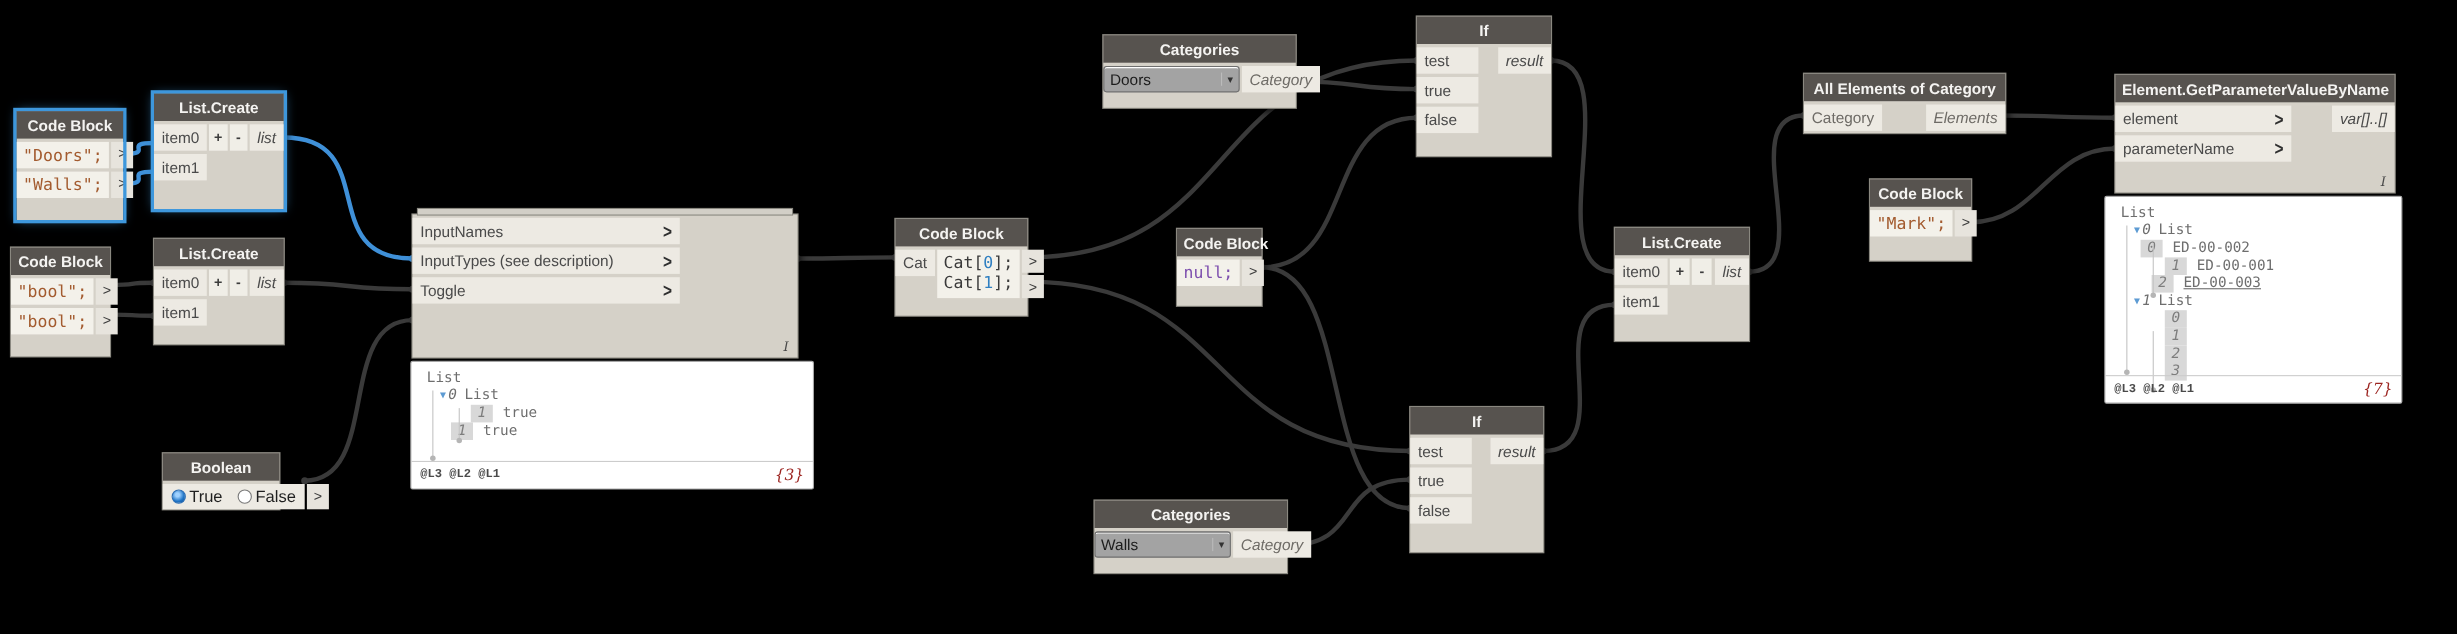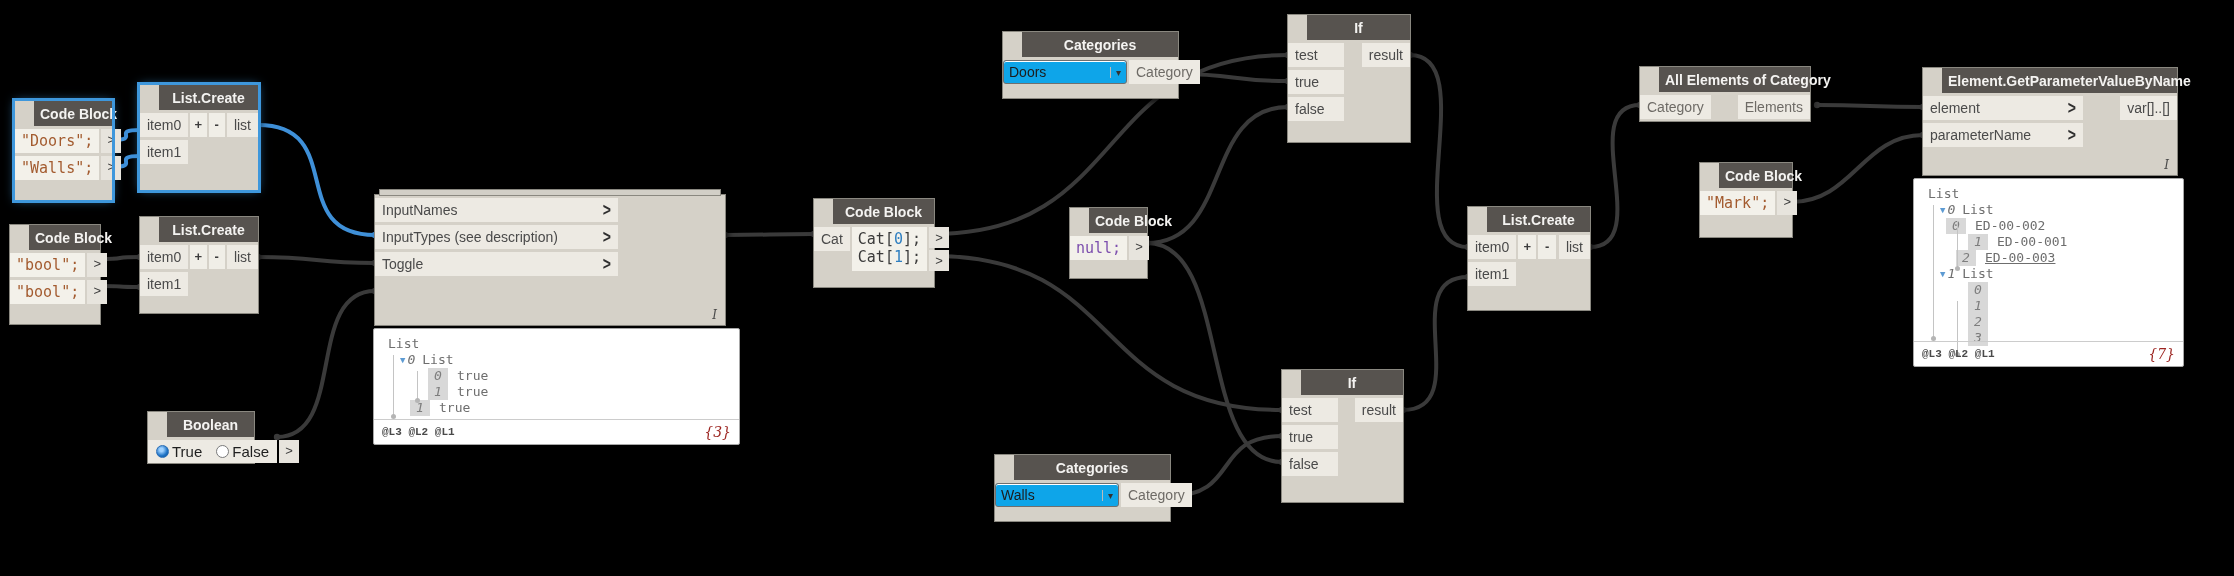--- a/index.html
+++ b/index.html
@@ -8,29 +8,29 @@
     font-family:"Liberation Sans",sans-serif;overflow:hidden;
   }
   #wires-svg{position:absolute;left:0;top:0;z-index:1;}
   .node{
     position:absolute;z-index:2;background:#d5d1c8;
     box-shadow:0 0 0 1px #8a8880, 3px 4px 7px rgba(0,0,0,.75);
   }
   .node.selected{outline:3px solid #3e97dc;box-shadow:0 0 10px rgba(62,151,220,.7), 3px 4px 7px rgba(0,0,0,.75);}
   .node-header{
     background:#57534f;color:#f4f3f1;font-weight:bold;font-size:14px;
-    text-align:center;padding:5px 6px 4px 6px;white-space:nowrap;margin-left:19px;
+    text-align:center;padding:5px 6px 4px 6px;white-space:nowrap;
   }
   .row{display:flex;gap:2px;margin-top:3px;align-items:stretch;}
   .port{
     background:#edeae3;color:#4a4a4a;font-size:14px;
     padding:4px 7px;white-space:nowrap;flex:0 0 auto;
   }
   .port.dim{color:#6e6b66;}
-  .out{margin-left:auto;text-align:right;}
+  .out{margin-left:auto;text-align:right;font-style:italic;}
   .btn{background:#f0eee7;font-weight:bold;width:18px;text-align:center;padding:4px 0;font-size:13px;color:#3c3c3c;}
   .cb-code{
     background:#f3f1ea;font-family:"DejaVu Sans Mono",monospace;font-size:15px;
     padding:3px 6px;color:#3a3a3a;white-space:pre;flex:0 1 auto;
   }
   .cb-out{background:#e7e4dd;width:20px;text-align:center;padding:3px 0;color:#3c3c3c;font-size:13px;flex:0 0 auto;}
   .str{color:#a35b2f;}
   .num{color:#2f7fc1;}
   .nul{color:#7d4fae;}
   .chev{font-weight:bold;margin-left:auto;padding-left:8px;color:#2f2f2f;transform:scaleY(1.25);}
@@ -39,21 +39,21 @@
     position:absolute;right:8px;bottom:3px;font-family:"DejaVu Serif",serif;
     font-style:italic;font-size:12px;color:#4a4a4a;
   }
   
   .stacked::before{
     content:"";position:absolute;top:-5px;left:5px;right:5px;height:5px;
     background:#d2cfc7;box-shadow:0 0 0 1px #8a8880;
   }
   
   .dropdown{
-    background:#0ea5e9;border:1px solid #6f6f6f;border-radius:3px;
+    background:#a3a3a3;border:1px solid #6f6f6f;border-radius:3px;
     height:22px;display:flex;align-items:center;justify-content:space-between;
     font-size:14px;color:#1c1c1c;padding:0 5px 0 5px;flex:0 0 112px;
     box-shadow:inset 0 1px 0 #fff;
     gap:14px;
   }
   .caret{font-size:10px;color:#333;border-left:1px solid #bbb;padding-left:5px;margin-left:5px;}
   
   .radio-strip{display:flex;align-items:center;gap:14px;padding:3px 8px;}
   .radio-opt{display:flex;align-items:center;gap:3px;font-size:15px;color:#1f1f1f;}
   .radio{width:13px;height:13px;border-radius:50%;background:#fff;border:1px solid #7a7a7a;box-sizing:border-box;position:relative;}
@@ -237,21 +237,20 @@
   </div>
   <div class="info">I</div>
 </div>
 
 <div class="preview" style="left:373px;top:328px;width:365px;height:115px;" id="preview-left">
   <div class="prv-rows">
     <div class="prv-guide" style="left:19px;top:26px;height:60px;"></div>
     <div class="prv-guide" style="left:43px;top:42px;height:28px;"></div>
   <div class="prv-row" style="padding-left: 14px;"><span>List</span></div>
       <div class="prv-row" style="padding-left: 26px;"><span class="prv-arrow">▼</span><span class="prv-idx">0</span><span>List</span></div>
-      <div class="prv-row" style="padding-left: 54px;"><span class="prv-badge">0</span><span>true</span></div>
       <div class="prv-row" style="padding-left: 54px;"><span class="prv-badge">1</span><span>true</span></div>
       <div class="prv-row" style="padding-left: 36px;"><span class="prv-badge">1</span><span>true</span></div>
     </div>
   <div class="prv-footer">
     <span class="lacing">@L3 @L2 @L1</span>
     <span class="count">{3}</span>
   </div>
 </div>
 
 <div class="node" style="left:814px;top:199px;width:120px;">
@@ -335,21 +334,21 @@
     <div class="port">item0</div>
     <div class="btn">+</div>
     <div class="btn">-</div>
     <div class="port out">list</div>
   </div>
   <div class="row">
     <div class="port">item1</div>
   </div>
 </div>
 
-<div class="node" style="left:1640px;top:67px;width:170px;">
+<div class="node" style="left:1640px;top:67px;width:183px;">
   <div class="node-header">All Elements of Category</div>
   <div class="row" style="margin-bottom:2px;">
     <div class="port dim">Category</div>
     <div class="port out dim">Elements</div>
   </div>
 </div>
 
 <div class="node" style="left:1700px;top:163px;width:92px;">
   <div class="node-header">Code Block</div>
   <div class="row">

